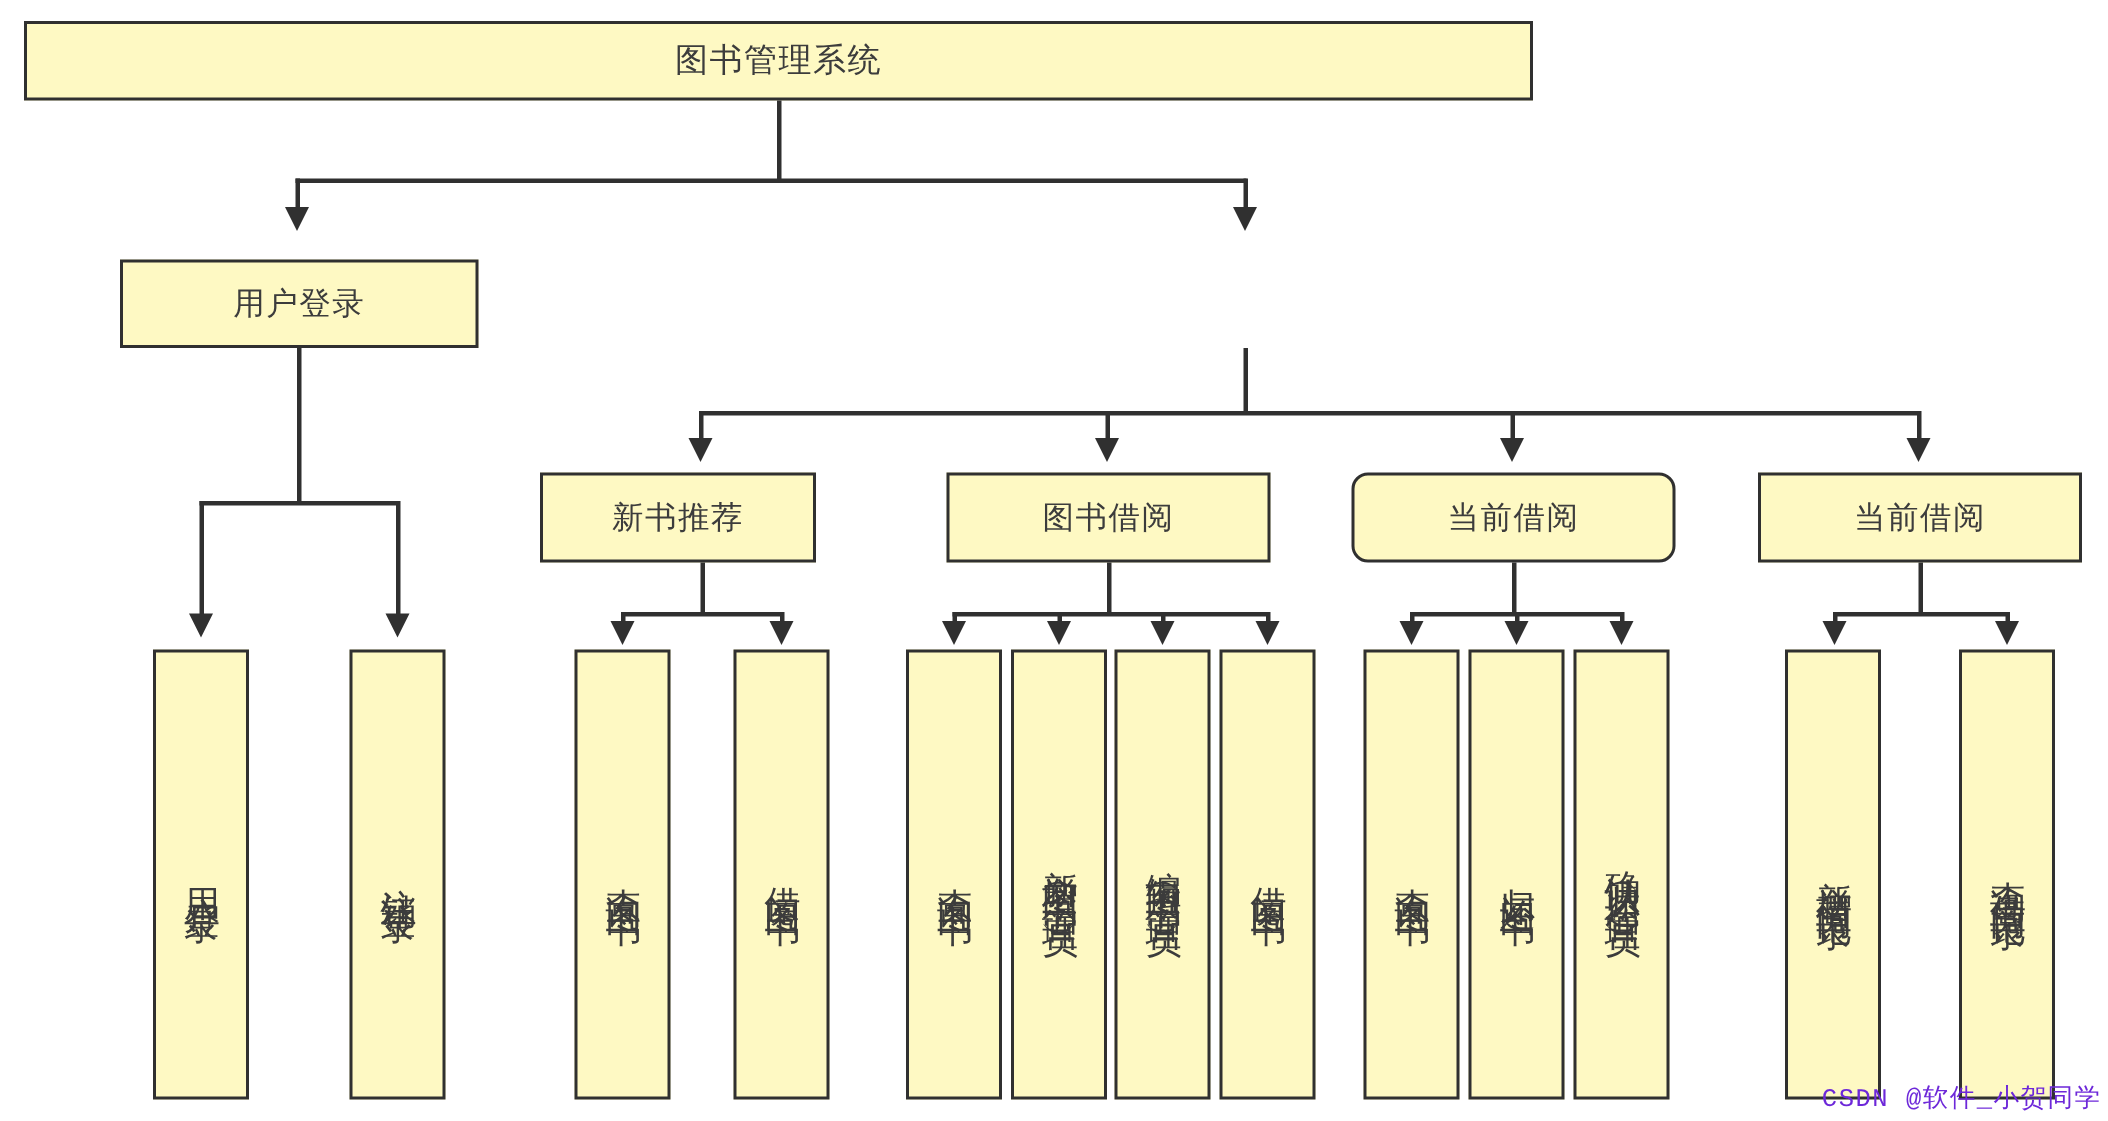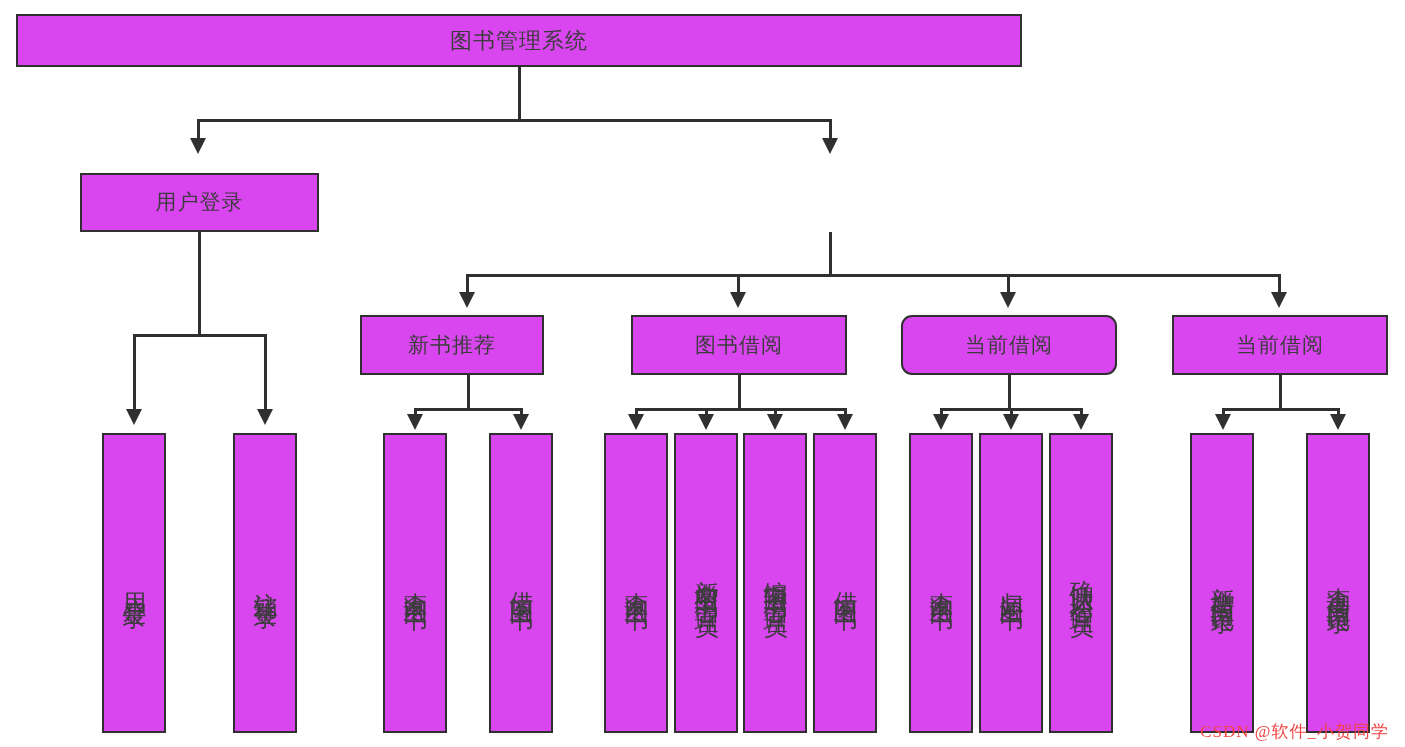--- a/index.html
+++ b/index.html
@@ -12,21 +12,21 @@
     position:relative;
     width:1405px;
     height:747px;
     background:#ffffff;
     overflow:hidden;
   }
   
   .node{
     position:absolute;
     box-sizing:border-box;
-    background:#d946ef;
+    background:#fef9c3;
     border:2.5px solid #303030;
     display:flex;
     align-items:center;
     justify-content:center;
     text-align:center;
   }
   .node .label{
     font-size:21px;
     line-height:1.25;
     letter-spacing:1px;
@@ -65,28 +65,28 @@
     position:absolute;
     width:0;height:0;
     border-left:8px solid transparent;
     border-right:8px solid transparent;
     border-top:16px solid #303030;
   }
 
   
   #watermark{
     position:absolute;
-    right:16px;
+    right:4px;
     bottom:4px;
     font-size:17px;
-    color:#ef4444;
+    color:#6d28d9;
     letter-spacing:1px;
     white-space:nowrap;
     pointer-events:none;
-    font-family:Liberation Serif, serif;
+    font-family:Liberation Mono, monospace;
   }
 </style>
 </head>
 <body>
 
 <div id="canvas">
 
   <div class="node root" style="left:16px;top:14px;width:1006px;height:53px;">
     <span class="label">图书管理系统</span>
   </div>

